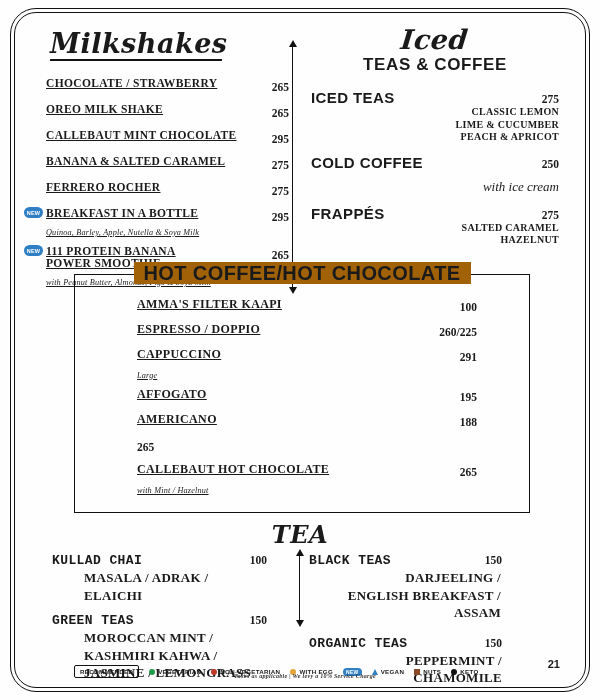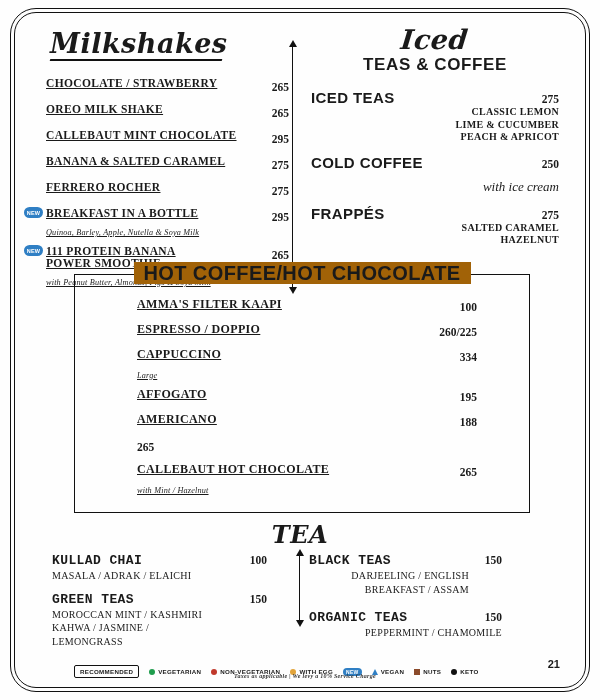--- a/index.html
+++ b/index.html
@@ -210,22 +210,22 @@
   .tea-div::before { top: -6px; border-bottom: 7px solid #111; }
   .tea-div::after { bottom: -6px; border-top: 7px solid #111; }
   .tea-row { margin-bottom: 9px; }
   .tea-row .head { display: flex; justify-content: space-between; align-items: baseline; }
   .tea-row .nm {
     font-family: Liberation Mono, monospace;
     font-weight: bold; font-size: 13px; letter-spacing: 0.4px;
   }
   .tea-row .vars {
     font-family: "Liberation Serif", serif;
-    font-weight: normal; font-size: 10px; letter-spacing: 0.3px;
-    margin-top: 1px; line-height: 1.35; text-transform: uppercase;
+    font-weight: bold; font-size: 13px; letter-spacing: 0.3px;
+    margin-top: 1px; line-height: 1.35; text-transform: uppercase; margin-left: 32px;
   }
 
   
   .legend {
     position: absolute;
     left: 50px; right: 40px; bottom: 8px;
     display: flex; align-items: center; gap: 10px;
     font-family: "Liberation Sans", sans-serif;
     font-size: 6.2px; font-weight: bold; letter-spacing: 0.3px;
   }
@@ -387,21 +387,21 @@
         <div class="left">
             <div class="item-name">ESPRESSO / DOPPIO</div>
           </div>
         <div class="right"><span class="price">260/225</span></div>
       </div>
       <div class="row">
         <div class="left">
           <div class="item-name">CAPPUCCINO</div>
           <div class="item-desc">Large</div>
         </div>
-        <div class="right"><span class="price">334</span></div>
+        <div class="right"><span class="price">291</span></div>
       </div>
       <div class="row">
         <div class="left">
             <div class="item-name">AFFOGATO</div>
           </div>
         <div class="right"><span class="price">195</span></div>
       </div>
       <div class="row">
         <div class="left">
             <div class="item-name">AMERICANO</div>

